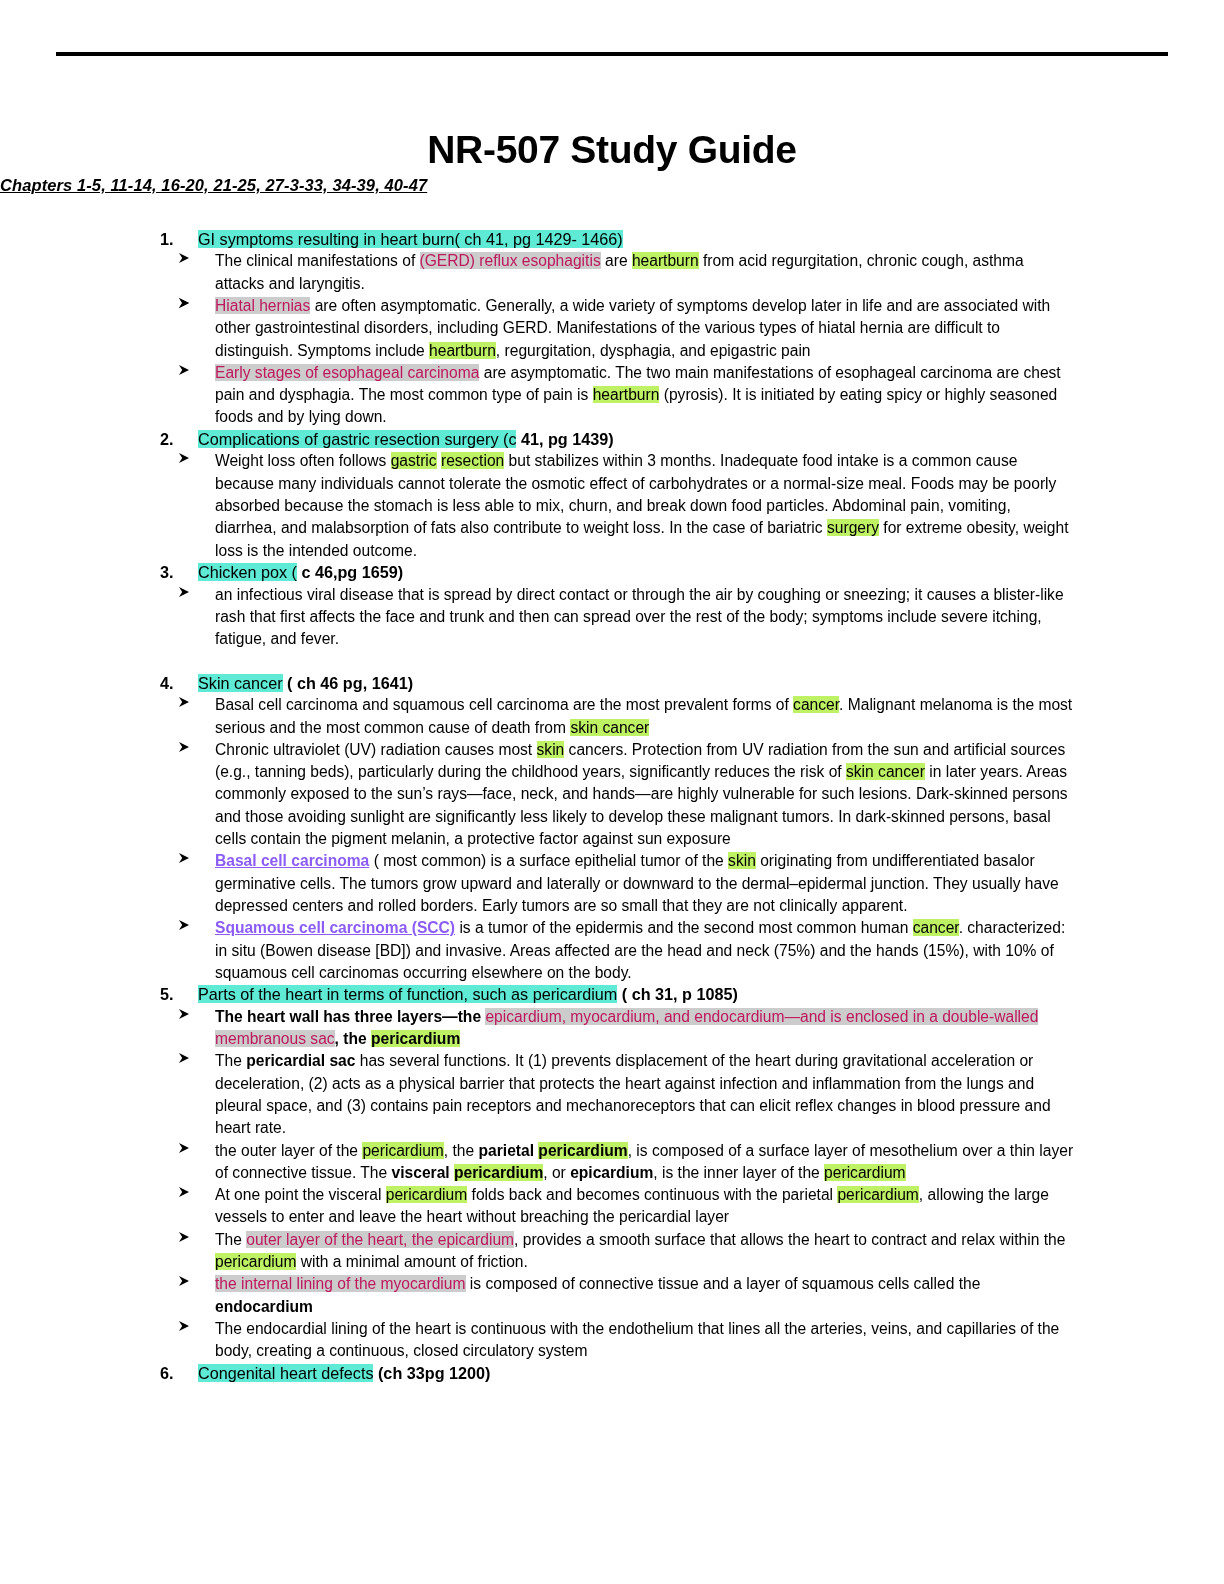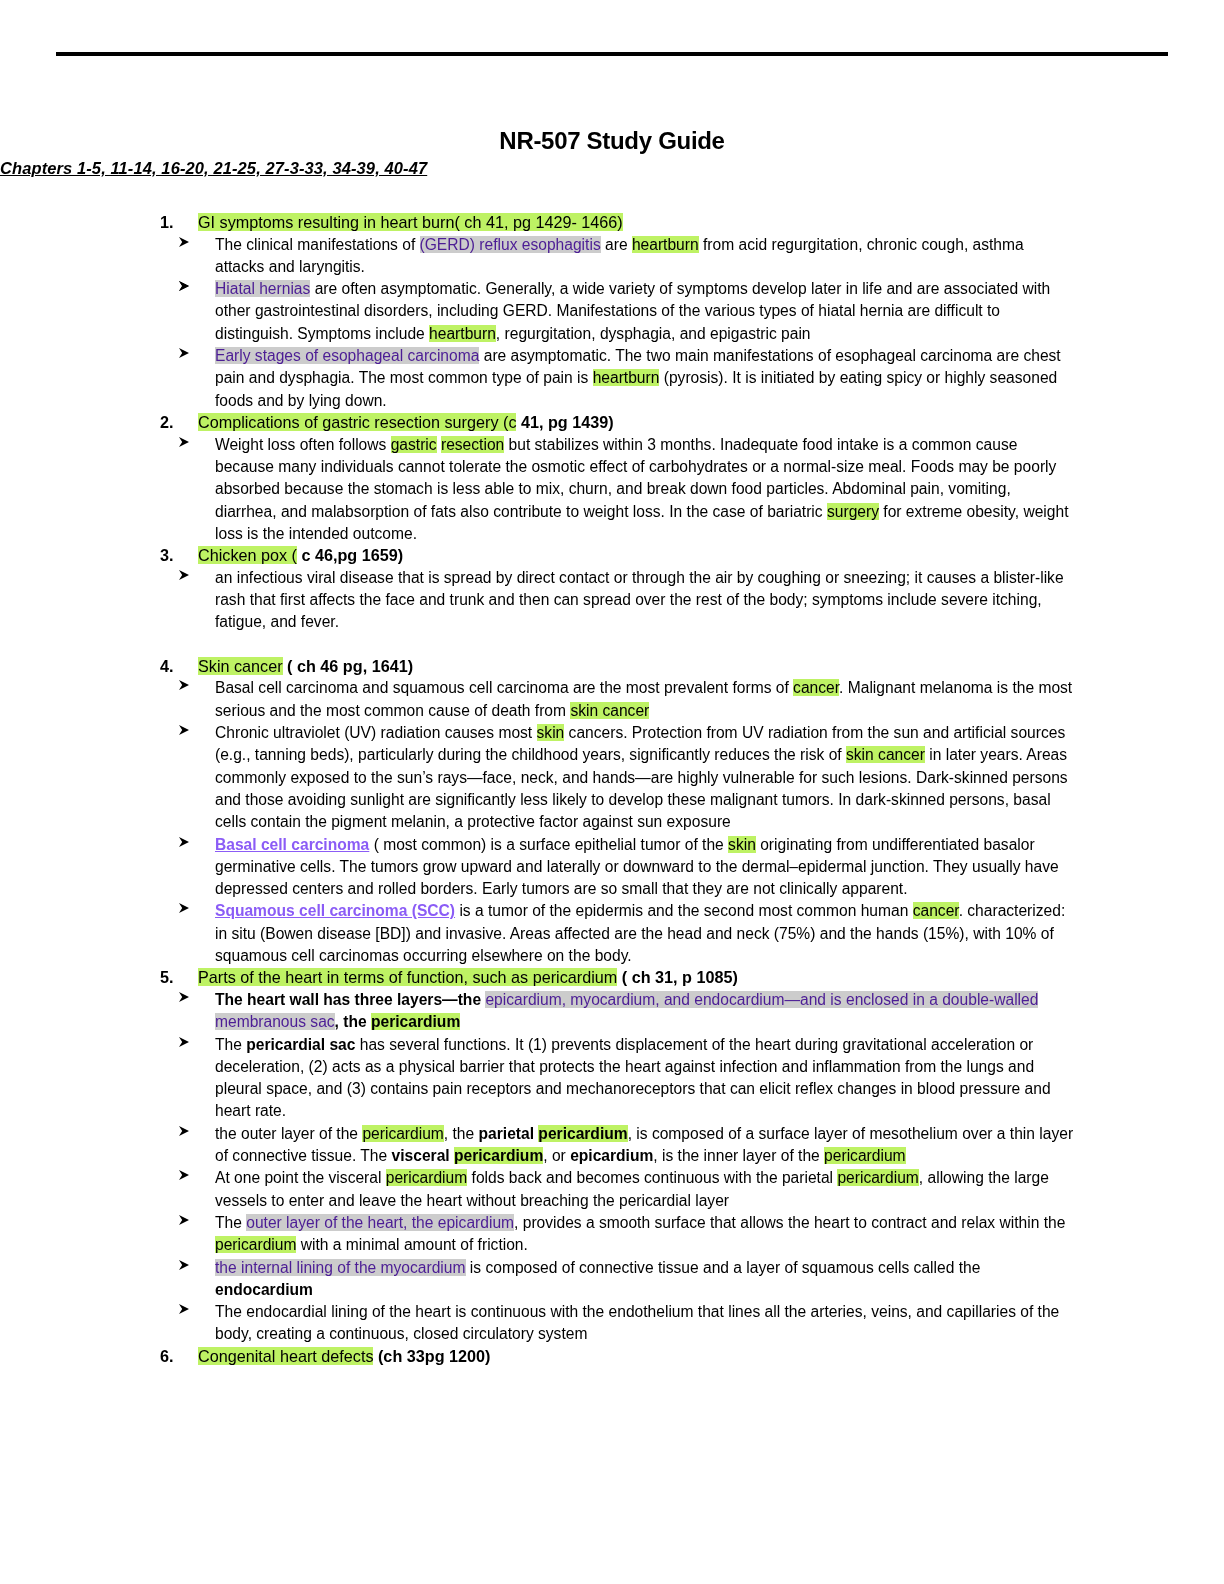--- a/index.html
+++ b/index.html
@@ -24,21 +24,21 @@
   .top-rule {
     position: absolute;
     left: 56px;
     top: 52px;
     width: 1112px;
     height: 4px;
     background: #000000;
   }
   .doc-title {
     text-align: center;
-    font-size: 24px;
+    font-size: 39px;
     font-weight: bold;
     letter-spacing: -0.3px;
     margin: 0;
     padding-top: 128px;
     line-height: 1.12;
   }
   .doc-subtitle {
     text-align: left;
     font-size: 16.5px;
     font-weight: bold;
@@ -80,23 +80,23 @@
   }
   .bullet > .arrow {
     position: absolute;
     left: 178px;
     top: 0px;
     font-size: 14px;
     line-height: 1.5;
   }
   .bullet .txt { display: inline; }
   
-  .hl-yellow { background: #bef264; }
+  .hl-yellow { background: #5eead4; }
   .hl-orange { background: #bef264; }
-  .hl-grey  { background: #cccccc; color: #4c1d95; }
+  .hl-grey  { background: #cccccc; color: #be185d; }
   .b { font-weight: bold; }
   .link {
     color: #8b5cf6;
     font-weight: bold;
     text-decoration: underline;
   }
   .gap { height: 22px; }
 </style>
 </head>
 <body>

